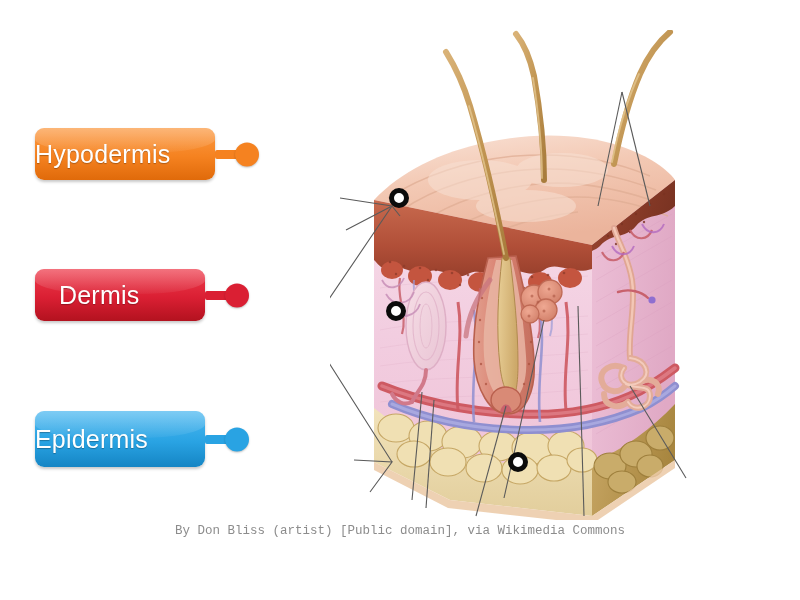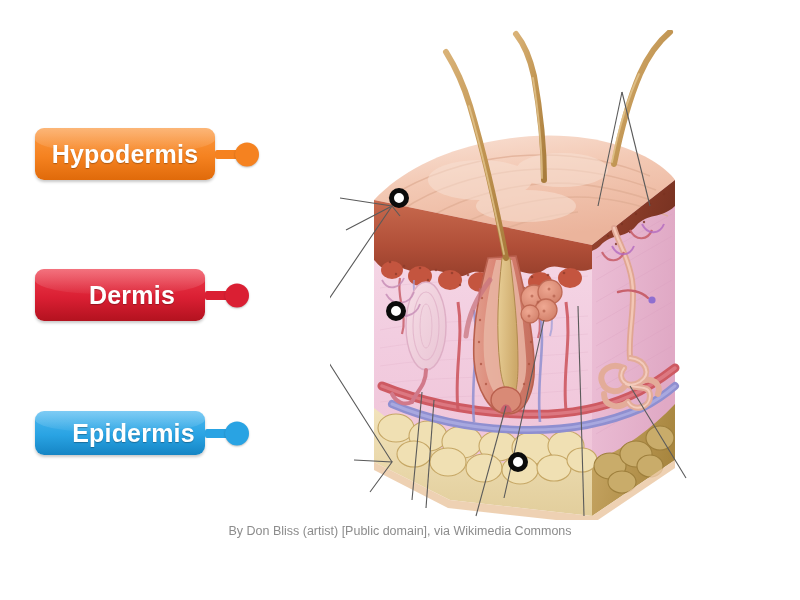--- a/index.html
+++ b/index.html
@@ -17,25 +17,24 @@
     height: 600px;
     background: #ffffff;
     overflow: hidden;
   }
 
   
   .label-pill {
     position: absolute;
     display: flex;
     align-items: center;
-    justify-content: center;
     border-radius: 9px;
     box-sizing: border-box;
     color: #ffffff;
-    font-weight: bold;
+    font-weight: normal;
     font-size: 25px;
     letter-spacing: 0.2px;
     text-shadow: 0 1px 1px rgba(0,0,0,0.28);
     box-shadow: 0 2px 3px rgba(0,0,0,0.22);
     user-select: none;
     cursor: pointer;
   }
   .label-pill .pill-text {
     position: relative;
     z-index: 3;
@@ -108,21 +107,21 @@
 
   
   #caption {
     position: absolute;
     left: 0;
     top: 524px;
     width: 800px;
     text-align: center;
     font-size: 12.5px;
     color: #8c8c8c;
-    font-family: Liberation Sans, sans-serif;
+    font-family: Liberation Mono, monospace;
     user-select: none;
   }
 </style>
 </head>
 <body>
 
 <div id="stage">
 
   <div id="illustration">
     <svg width="450" height="490" viewBox="0 0 450 490" xmlns="http://www.w3.org/2000/svg">
@@ -481,22 +480,22 @@
   <div class="label-pill" style="left:35px; top:269px; width:170px; height:52px;
               background:linear-gradient(to bottom,#EE3C4C 0%,#DA1F33 55%,#B3121F 100%);padding-left:24px;">
     <span class="sheen"></span>
     <span class="pill-text">Dermis</span>
     <span class="connector">
       <span class="stem" style="background:#DA1F33;"></span>
       <span class="knob" style="background:#DA1F33;"></span>
     </span>
   </div>
 
-  <div class="label-pill" style="left:35px; top:411px; width:170px; height:44px;
-              background:linear-gradient(to bottom,#4DB8F0 0%,#29A3E3 55%,#1585C4 100%);padding-left:27px;">
+  <div class="label-pill" style="left:35px; top:411px; width:170px; height:56px;
+              background:linear-gradient(to bottom,#4DB8F0 0%,#29A3E3 55%,#1585C4 100%);">
     <span class="sheen"></span>
     <span class="pill-text">Epidermis</span>
     <span class="connector">
       <span class="stem" style="background:#29A3E3;"></span>
       <span class="knob" style="background:#29A3E3;"></span>
     </span>
   </div>
 
   <div id="caption">By Don Bliss (artist) [Public domain], via Wikimedia Commons</div>
 

